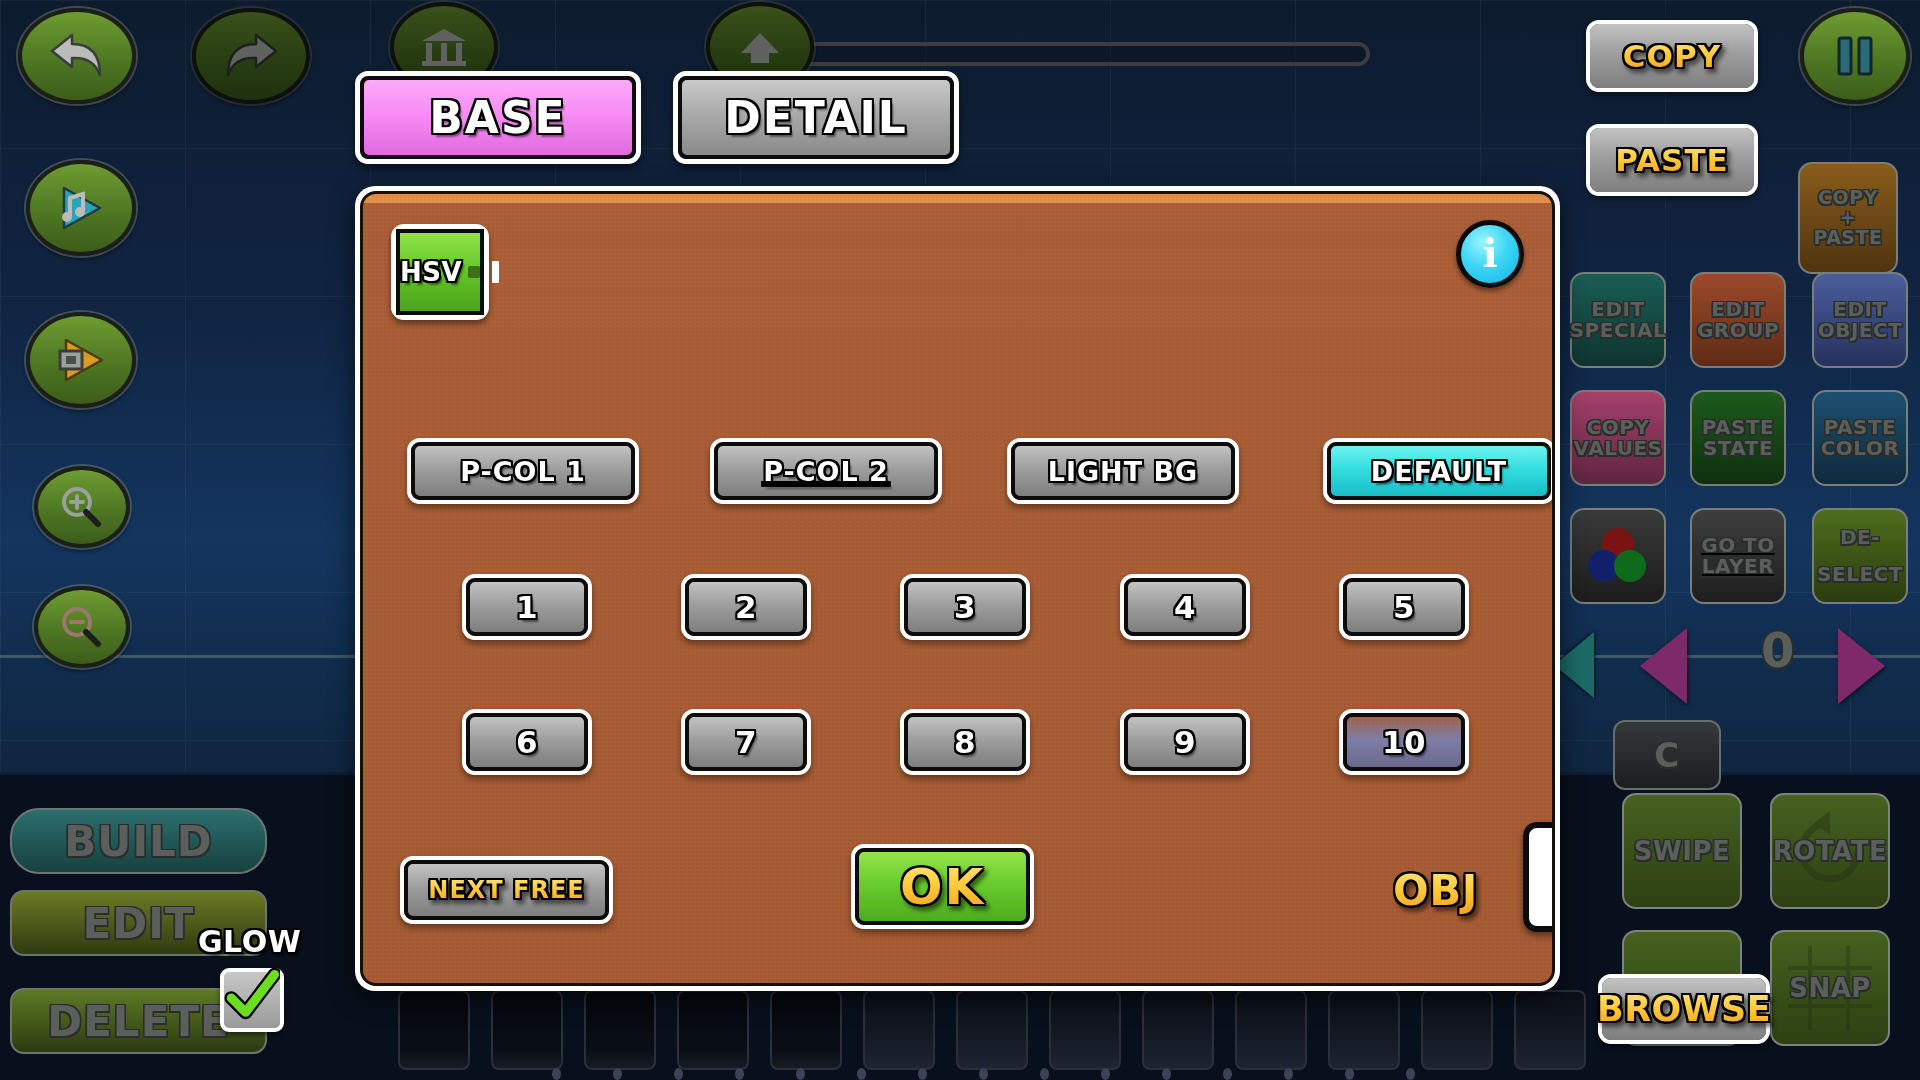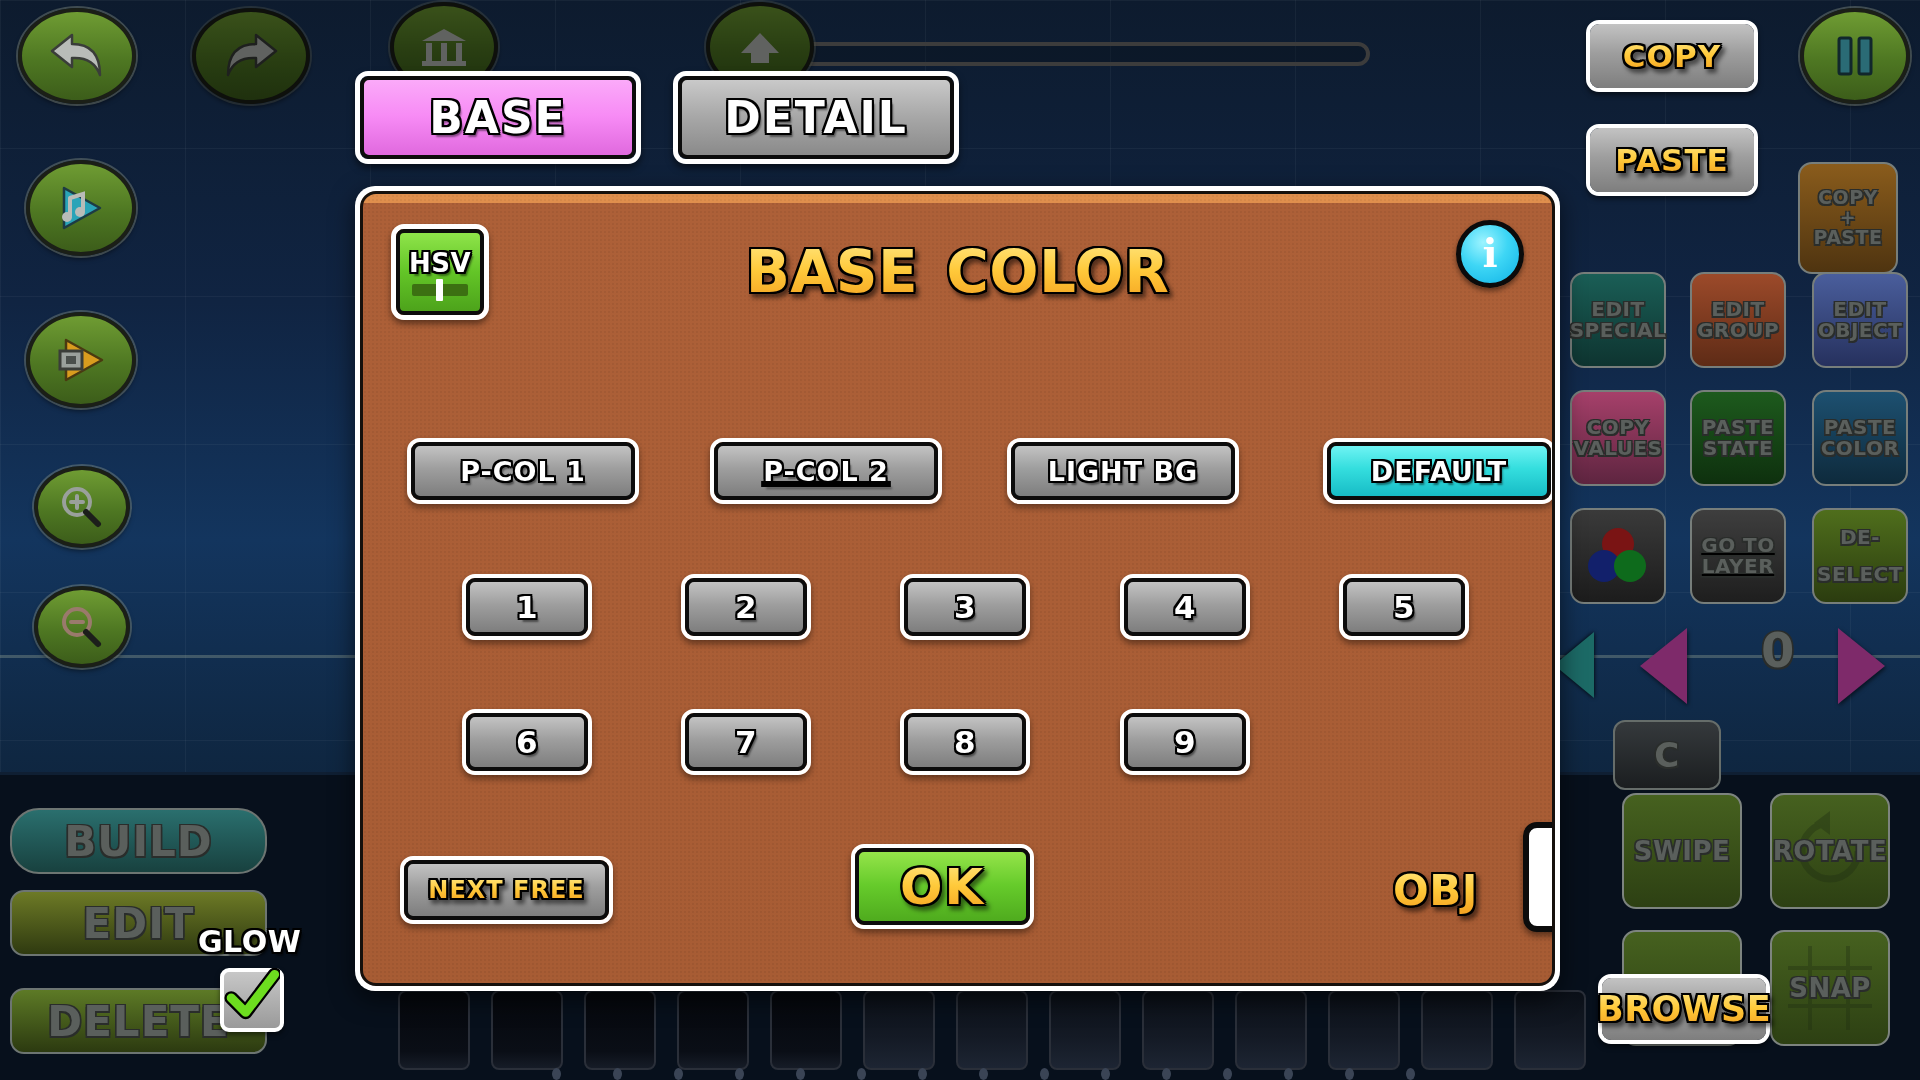--- a/index.html
+++ b/index.html
@@ -123,23 +123,23 @@
 
   
   #hsv-btn {
     position:absolute; left:28px; top:30px; width:98px; height:96px;
     border-radius:13px; border:5px solid #fff;
     box-shadow:0 4px 6px rgba(0,0,0,.45);
     z-index:3;
   }
   #hsv-btn .sq {
     width:100%; height:100%;
-    border:4px solid #0c0c0c; border-radius:8px;
+    border:4px solid #0c0c0c; border-radius:0;
     background:linear-gradient(180deg,#8fe44a 0%,#63c527 50%,#4da31b 100%);
-    display:flex; flex-direction:column; align-items:center; justify-content:center;
+    display:flex; align-items:center; justify-content:center;
     gap:6px;
   }
   #hsv-btn .sq .lbl { font-size:26px; }
   #hsv-slider-mini {
     width:56px; height:12px; background:#3c7012; border-radius:2px;
     position:relative;
   }
   #hsv-slider-mini i {
     position:absolute; left:24px; top:-5px; width:7px; height:22px;
     background:#fff; border-radius:1px;
@@ -498,23 +498,20 @@
 
     <div id="hsv-btn">
       <div class="sq">
         <span class="gdtext tx-white lbl">HSV</span>
         <div id="hsv-slider-mini">
             <i></i>
           </div>
       </div>
     </div>
 
-    <div id="dialog-title">
-      <span class="gdtext tx-gold">Base</span><span class="sp"></span><span class="gdtext tx-gold">Color</span>
-    </div>
 
     <div id="info-btn">
       <span class="gl">i</span>
     </div>
 
     <div class="preset-row">
       <div class="gd-btn" style="left:44px;">
         <div class="face face-gray">
             <span class="gdtext tx-white lbl">P-Col 1</span>
           </div>
@@ -575,20 +572,25 @@
     <div class="gd-btn num-btn" style="left:537px;top:515px;">
       <div class="face face-gray">
           <span class="gdtext tx-white lbl">8</span>
         </div>
     </div>
     <div class="gd-btn num-btn" style="left:757px;top:515px;">
       <div class="face face-gray">
           <span class="gdtext tx-white lbl">9</span>
         </div>
     </div>
+    <div class="gd-btn num-btn" style="left:976px;top:515px;">
+      <div class="face face-slate" style="background: linear-gradient(rgba(126, 126, 166, 0.2), rgb(126, 126, 166) 45%, rgb(106, 106, 141) 100%);">
+          <span class="gdtext tx-white lbl">10</span>
+        </div>
+    </div>
 
     <div class="gd-btn" id="next-free-btn">
       <div class="face face-gray">
           <span class="gdtext tx-gold lbl">Next Free</span>
         </div>
     </div>
     <div class="gd-btn" id="ok-btn">
       <div class="face face-green">
           <span class="gdtext tx-gold lbl">OK</span>
         </div>

